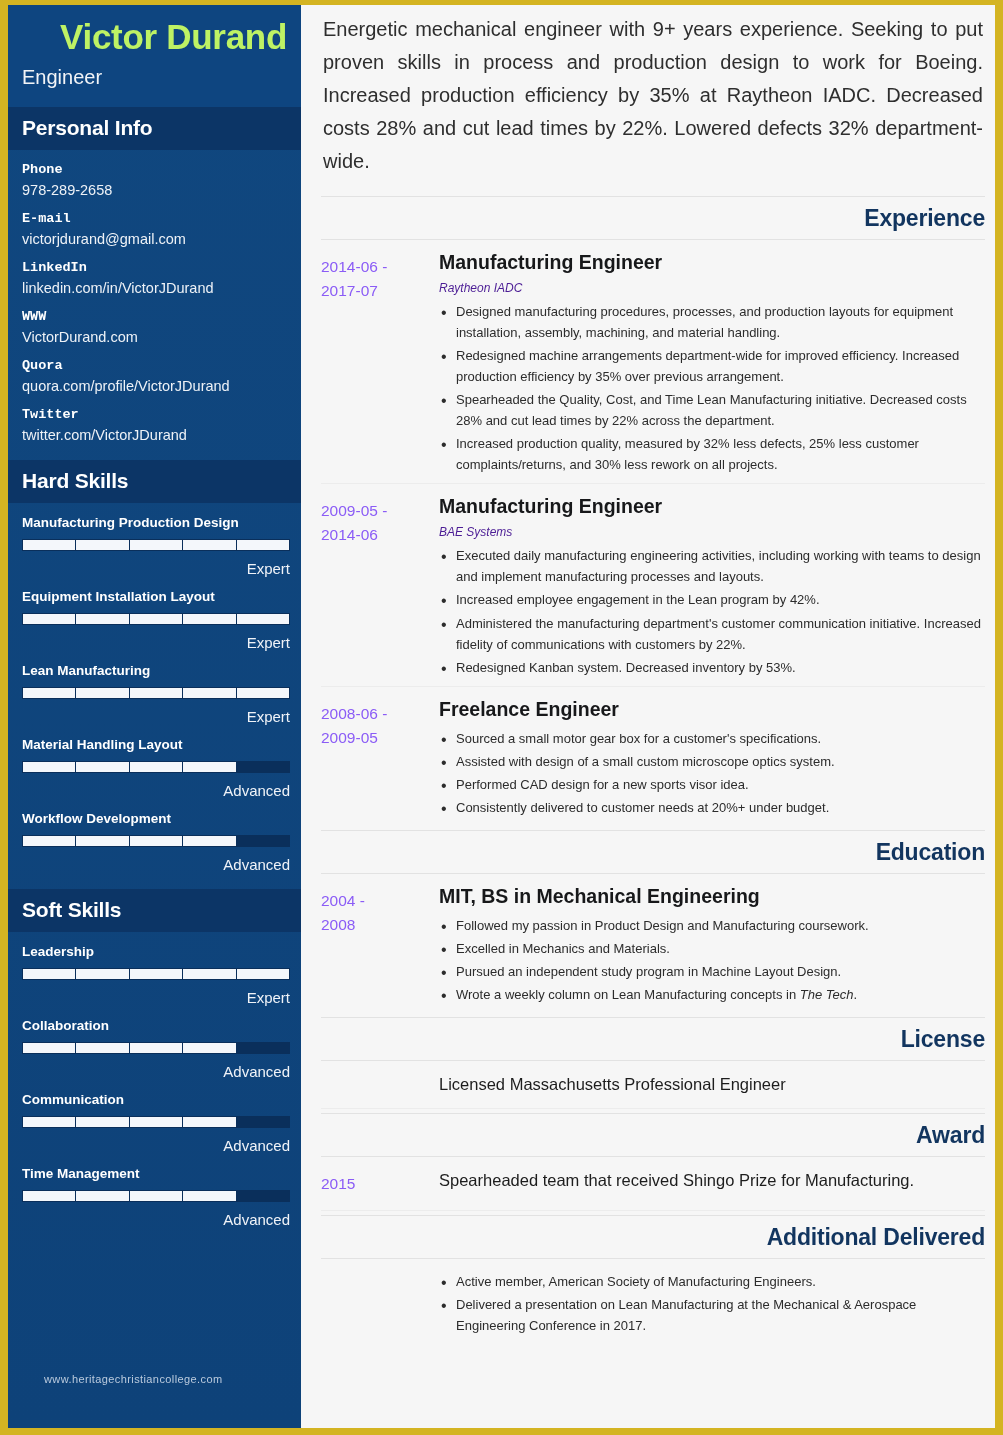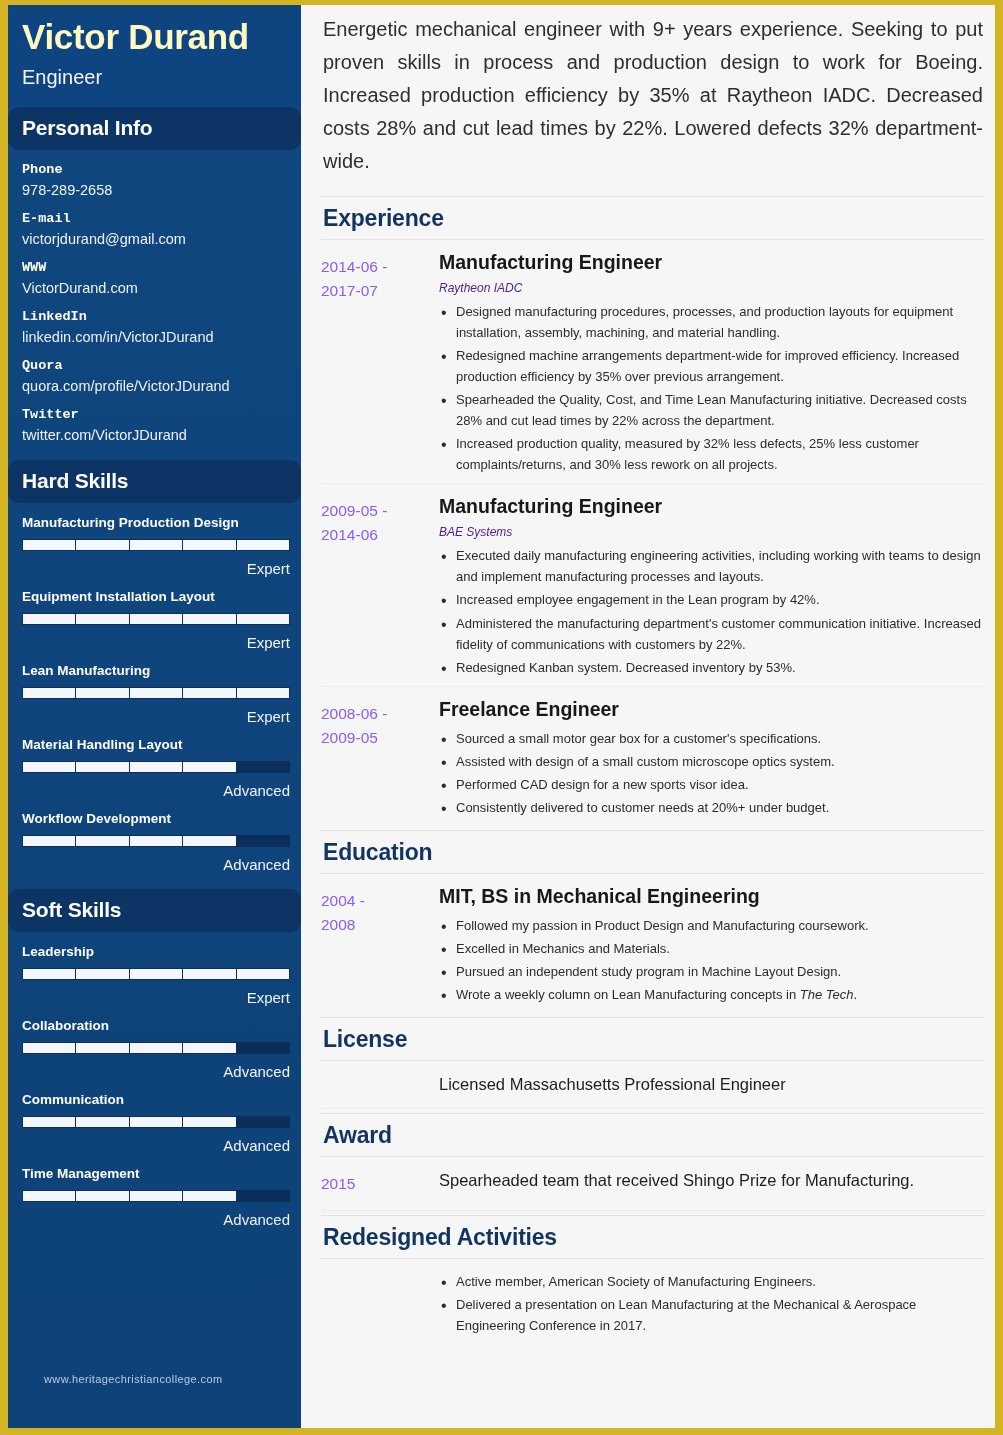--- a/index.html
+++ b/index.html
@@ -33,36 +33,36 @@
   }
   .name-block {
     padding: 12px 14px 18px 14px;
     background: #0e4580;
   }
   .full-name {
     font-size: 35px;
     font-weight: bold;
     letter-spacing: -0.3px;
     line-height: 1.12;
-    color: #fef9c3;
+    color: #bef264;
+    text-align: right;
   }
   .job-title {
     font-size: 20px;
     font-weight: normal;
     margin-top: 10px;
     color: #f2f4f7;
   }
   .side-head {
     background: #0c3566;
     padding: 9px 14px 10px 14px;
     font-size: 21px;
     font-weight: bold;
     color: #ffffff;
     letter-spacing: -0.2px;
-    border-radius: 11px;
   }
   .side-body { padding: 12px 14px 4px 14px; }
 
   .contact-item { margin-bottom: 13px; }
   .contact-label {
     font-size: 13.5px;
     font-weight: bold;
     color: #ffffff;
     margin-bottom: 5px;
     font-family: Liberation Mono, monospace;
@@ -131,20 +131,21 @@
     border-top: 1px solid #e2e2e2;
     border-bottom: 1px solid #e2e2e2;
     padding: 8px 0 7px 2px;
     margin-top: 4px;
   }
   .sec-title {
     font-size: 23px;
     font-weight: bold;
     color: #12355f;
     letter-spacing: -0.2px;
+    text-align: right;
   }
   .entry {
     display: flex;
     padding: 11px 0 6px 0;
     border-bottom: 1px solid #ececec;
   }
   .entry:last-child { border-bottom: none; }
   .entry-date {
     flex: 0 0 118px;
     font-size: 15.5px;
@@ -214,26 +215,26 @@
     <div class="side-body" id="contacts">
         <div class="contact-item">
           <div class="contact-label">Phone</div>
           <div class="contact-value">978-289-2658</div>
         </div>
         <div class="contact-item">
           <div class="contact-label">E-mail</div>
           <div class="contact-value">victorjdurand@gmail.com</div>
         </div>
         <div class="contact-item">
+          <div class="contact-label">LinkedIn</div>
+          <div class="contact-value">linkedin.com/in/VictorJDurand</div>
+        </div>
+        <div class="contact-item">
           <div class="contact-label">WWW</div>
           <div class="contact-value">VictorDurand.com</div>
-        </div>
-        <div class="contact-item">
-          <div class="contact-label">LinkedIn</div>
-          <div class="contact-value">linkedin.com/in/VictorJDurand</div>
         </div>
         <div class="contact-item">
           <div class="contact-label">Quora</div>
           <div class="contact-value">quora.com/profile/VictorJDurand</div>
         </div>
         <div class="contact-item">
           <div class="contact-label">Twitter</div>
           <div class="contact-value">twitter.com/VictorJDurand</div>
         </div>
       </div>
@@ -428,21 +429,21 @@
 
     <div class="sec">
       <div class="sec-title">Award</div>
     </div>
     <div class="simple-row">
       <div class="entry-date">2015</div>
       <div class="row-strong">Spearheaded team that received Shingo Prize for Manufacturing.</div>
     </div>
 
     <div class="sec">
-      <div class="sec-title">Redesigned Activities</div>
+      <div class="sec-title">Additional Delivered</div>
     </div>
     <div class="plain-list" id="activities">
         <ul class="points">
           <li>Active member, American Society of Manufacturing Engineers.</li>
           <li>Delivered a presentation on Lean Manufacturing at the Mechanical &amp; Aerospace Engineering Conference in 2017.</li>
         </ul>
       </div>
 
   </main>
 </div>

